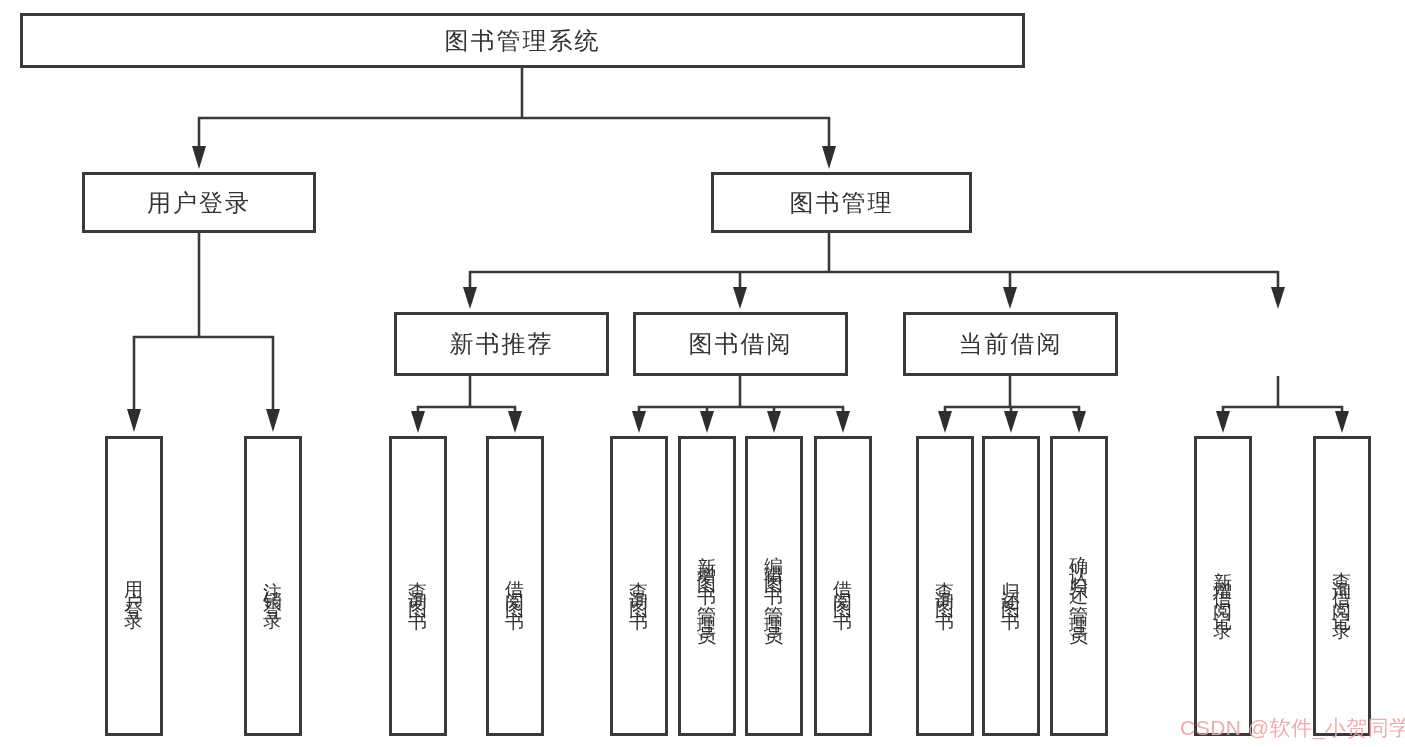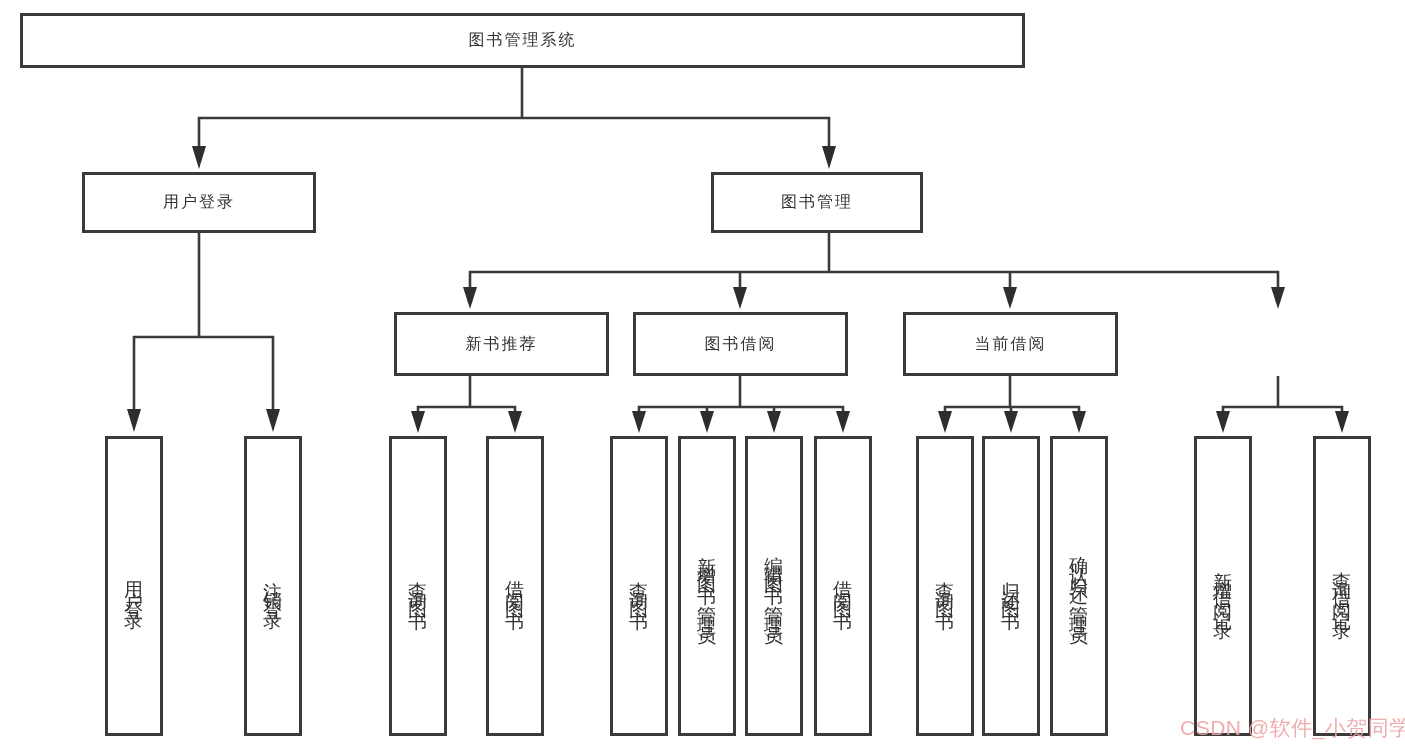--- a/index.html
+++ b/index.html
@@ -26,37 +26,37 @@
     box-sizing: border-box;
     background: #ffffff;
     border: 3px solid #3a3a3c;
     display: flex;
     align-items: center;
     justify-content: center;
     color: #333335;
     z-index: 2;
   }
   .h-label {
-    font-size: 16px;
+    font-size: 24px;
     letter-spacing: 2px;
     white-space: nowrap;
   }
   .v-label {
     writing-mode: vertical-rl;
     text-orientation: mixed;
     font-size: 19px;
     letter-spacing: 10px;
     line-height: 1;
     white-space: nowrap;
   }
   
   .n-root   { left: 20px;   top: 13px;  width: 1005px; height: 55px; }
   
   .n-login  { left: 82px;   top: 172px; width: 234px;  height: 61px; }
-  .n-mgmt   { left: 711px;  top: 172px; width: 212px;  height: 61px; }
+  .n-mgmt   { left: 711px;  top: 172px; width: 261px;  height: 61px; }
   
   .n-nbr    { left: 363px;  top: 312px; width: 215px;  height: 64px; margin-left: 31px; }
   .n-bb     { left: 633px;  top: 312px; width: 215px;  height: 64px; }
   .n-cb     { left: 903px;  top: 312px; width: 215px;  height: 64px; }
   .n-br     { left: 1172px; top: 312px; width: 211px;  height: 64px; }
   
   .leaf { top: 436px; width: 58px; height: 300px; }
   .lf-0  { left: 105px; }
   .lf-1  { left: 244px; }
   .lf-2  { left: 389px; }

